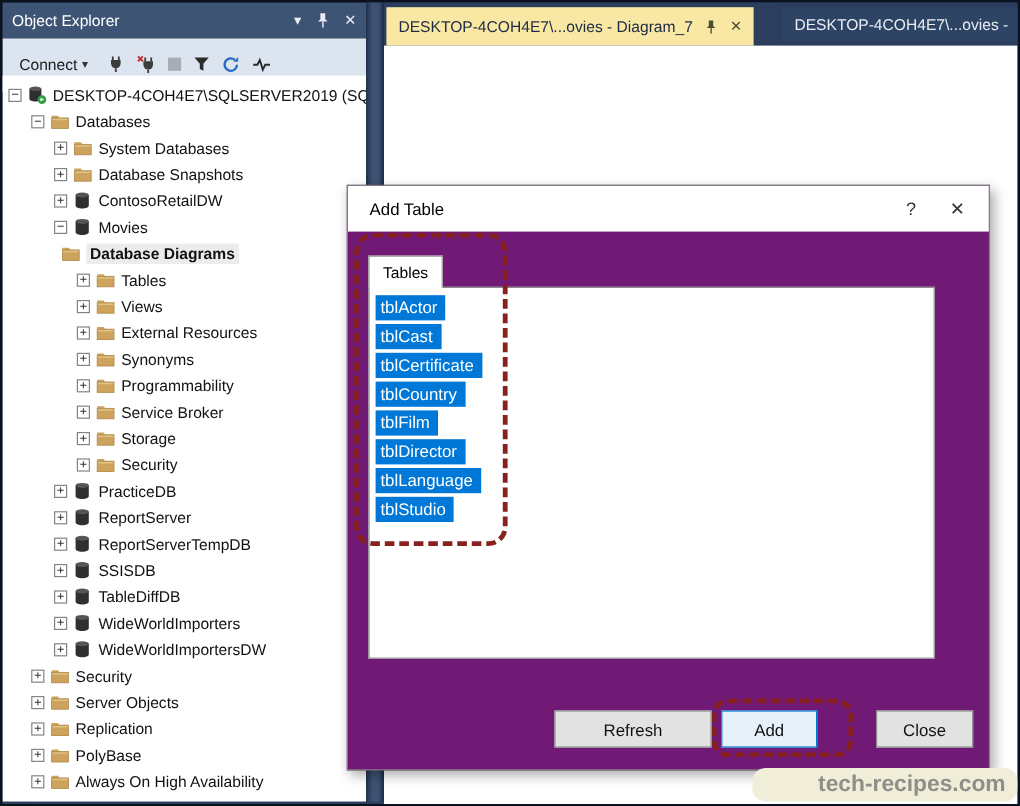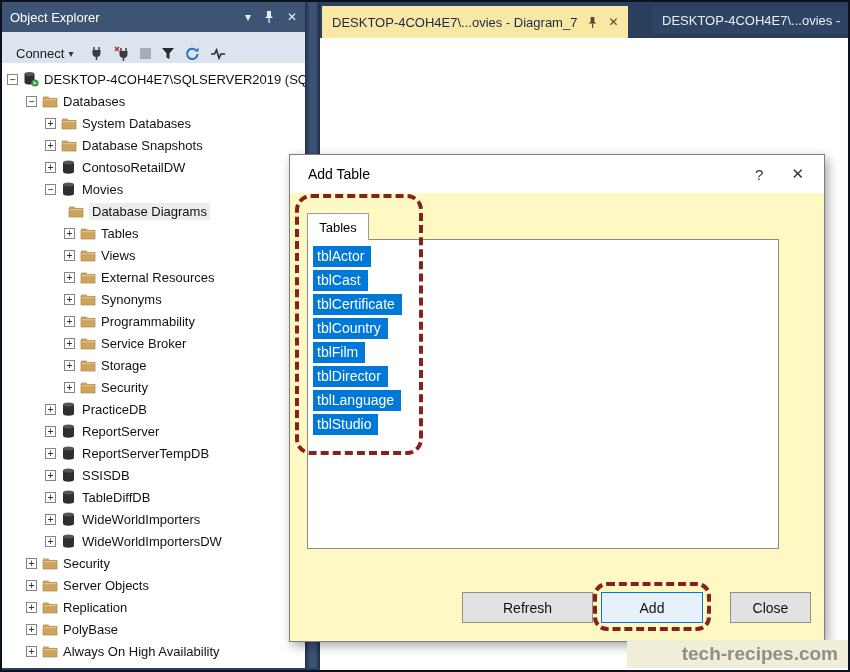--- a/index.html
+++ b/index.html
@@ -37,45 +37,45 @@
     background:linear-gradient(90deg,#20304C 0%, #3D5272 35%, #3D5272 70%, #1C2B45 100%); }
   
   .tabbar { position:absolute; left:318px; top:0; right:0; height:36px; background:#2C3E5D; }
   .tab { position:absolute; top:4px; display:flex; align-items:center; font-size:13px; padding:8px 10px; }
   .tab.active { left:2px; height:32px; background:#F8E8A4; color:#1E2A45; }
   .tab.active .tab-ico { margin-left:10px; color:#4B4B33; font-size:12px; display:flex; }
   .tab.inactive { left:332px; height:28px; background:#2E4464; color:#E9EDF4; width:200px; overflow:hidden; }
   .doc { position:absolute; left:318px; top:36px; right:0; bottom:0; background:#fff; }
   
   .dialog { position:absolute; left:287px; top:152px; width:536px; height:488px;
-    background:#fef9c3; border:1px solid #7E7E7E; box-shadow:3px 4px 10px rgba(0,0,0,0.35); }
+    background:#701a75; border:1px solid #7E7E7E; box-shadow:3px 4px 10px rgba(0,0,0,0.35); }
   .dlg-title { height:38px; background:#fff; display:flex; align-items:center; padding:0 14px 0 18px; font-size:14px; color:#000; }
   .dlg-title .dt-label { flex:1; }
   .dlg-help { font-size:15px; color:#333; padding:0 14px; }
   .dlg-close { font-size:15px; color:#333; padding:0 6px 0 14px; }
   .dlg-tab { position:absolute; left:17px; top:58px; width:62px; height:27px; background:#fff;
     border:1px solid #9B9B9B; border-bottom:none; font-size:13px; display:flex; align-items:center; justify-content:center; z-index:2; }
   .dlg-list { position:absolute; left:17px; top:84px; width:472px; height:310px; background:#fff;
     border:1px solid #8A8A8A; padding:4px 0 0 5px; overflow:hidden; z-index:1; }
   .dlg-item { height:24px; display:flex; align-items:center; font-size:14px; }
   .dlg-item span { background:#0078D7; color:#fff; padding:2px 7px 3px 4px; }
   .btn { position:absolute; top:437px; height:31px; font-size:14px; color:#111;
     display:flex; align-items:center; justify-content:center; cursor:default; }
   .btn.gray { background:#E2E2E2; border:1px solid #8F8F8F; }
   .btn.refresh { left:172px; width:131px; }
-  .btn.add { left:311px; width:102px; background:#E7F1FA; border:1px solid #0078D7; }
+  .btn.add { left:311px; width:80px; background:#E7F1FA; border:1px solid #0078D7; }
   .btn.close { left:440px; width:81px; }
   
   .ann { position:absolute; border:4px dashed #87201E; pointer-events:none; z-index:30; }
   .ann1 { left:293px; top:192px; width:128px; height:261px; border-radius:16px; }
   .ann2 { left:591px; top:580px; width:118px; height:49px; border-radius:14px; }
   
   .watermark { position:absolute; left:625px; top:638px; right:0; height:28px; background:#F0EDD8;
     display:flex; align-items:center; justify-content:flex-end; padding-right:10px;
-    font-size:19px; font-weight:bold; color:#8F8F88; z-index:5; }
+    font-size:19px; font-weight:bold; color:#8F8F88; z-index:5;border-radius:11px; }
   svg { display:block; }
 </style>
 </head>
 <body>
 
 <div class="screen">
 
   <div class="left-panel">
     <div class="panel-header">
       <span class="ph-title">Object Explorer</span>
@@ -191,21 +191,21 @@
         <div class="trow" style="padding-left: 43px;">
     <span class="expander">−</span>
     <span class="ticon">
             <svg width="15" height="16" viewBox="0 0 15 16">
               <path d="M2 3.5v9c0 1.3 2.5 2.3 5.5 2.3s5.5-1 5.5-2.3v-9" fill="#2F2F2F"></path>
               <ellipse cx="7.5" cy="3.5" rx="5.5" ry="2.1" fill="#555"></ellipse>
             </svg>
           </span>
     <span class="tlabel">Movies</span>
   </div>
-        <div class="trow" style="padding-left: 50px;">
+        <div class="trow" style="padding-left: 33px; font-weight: bold;">
     <span class="expander none"></span>
     <span class="ticon">
             <svg width="16" height="14" viewBox="0 0 16 14">
               <path d="M1 2.5h5.4l1.2 1.8H1z" fill="#CDA35E"></path>
               <rect x="1" y="4.3" width="14" height="8.7" fill="#CDA35E" stroke="#AE8A48" stroke-width="0.7"></rect>
               <rect x="1.6" y="5" width="12.8" height="1.2" fill="#E0C387"></rect>
             </svg>
           </span>
     <span class="tlabel selected">Database Diagrams</span>
   </div>

